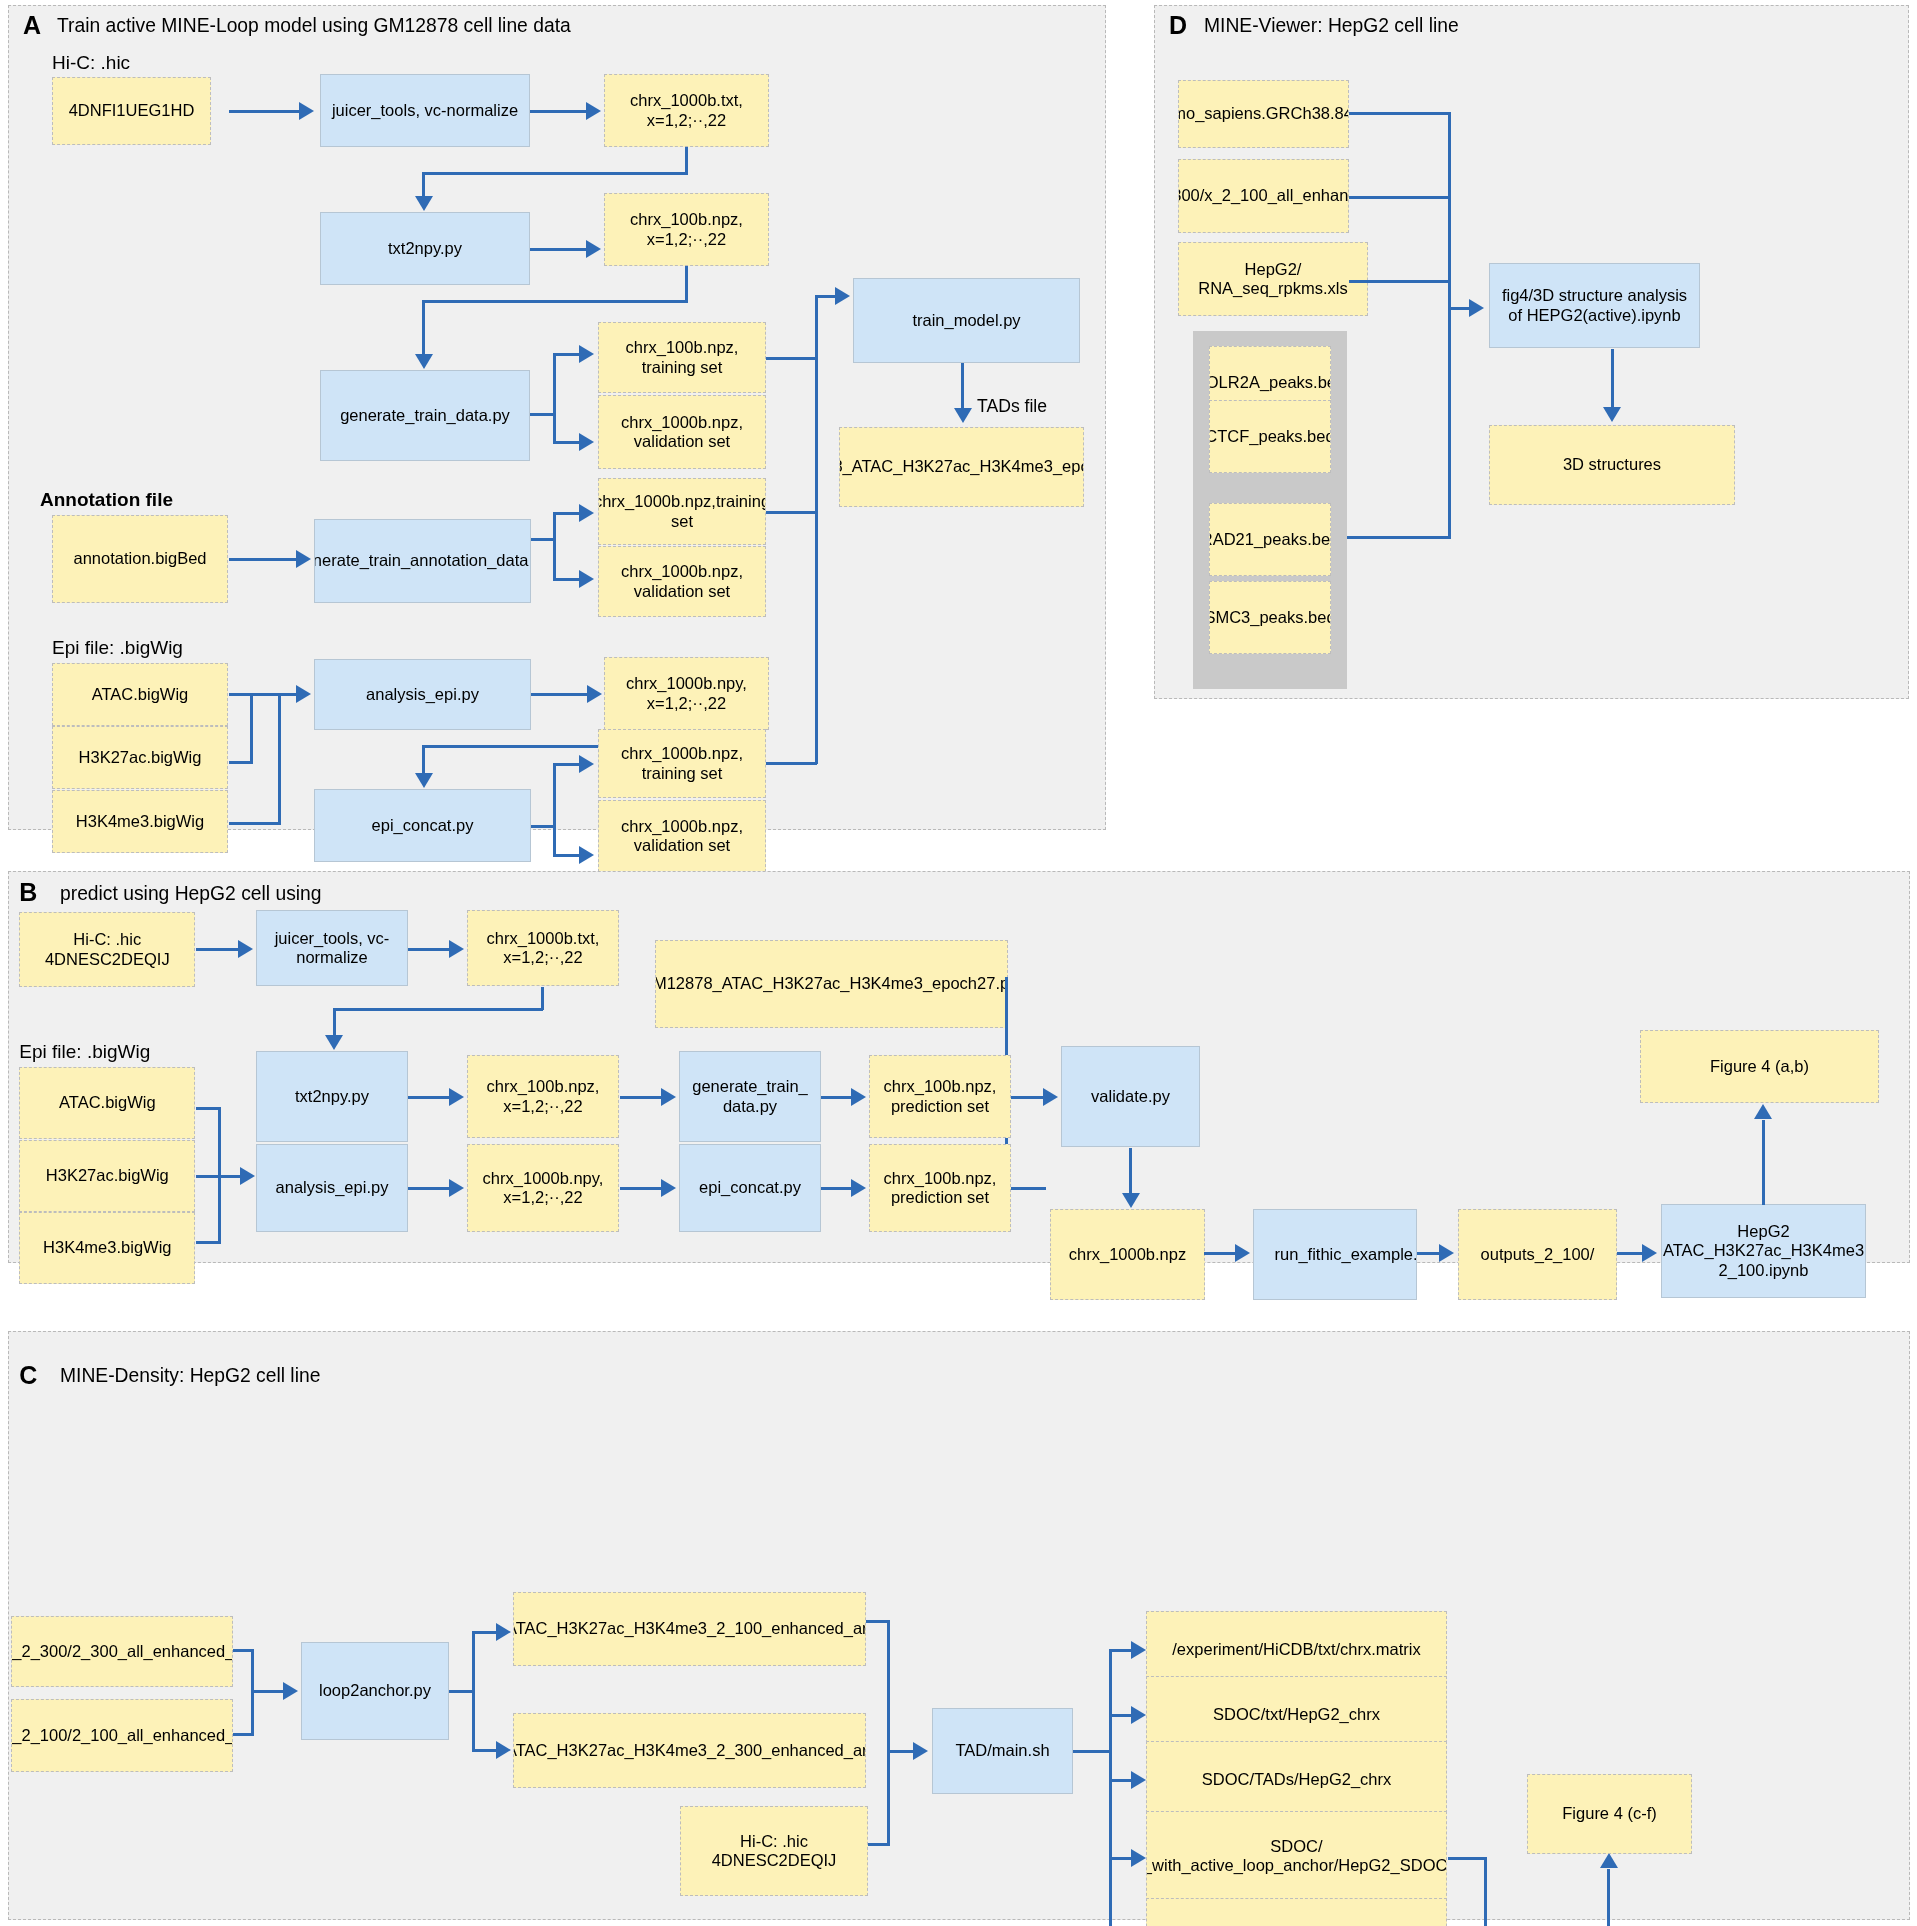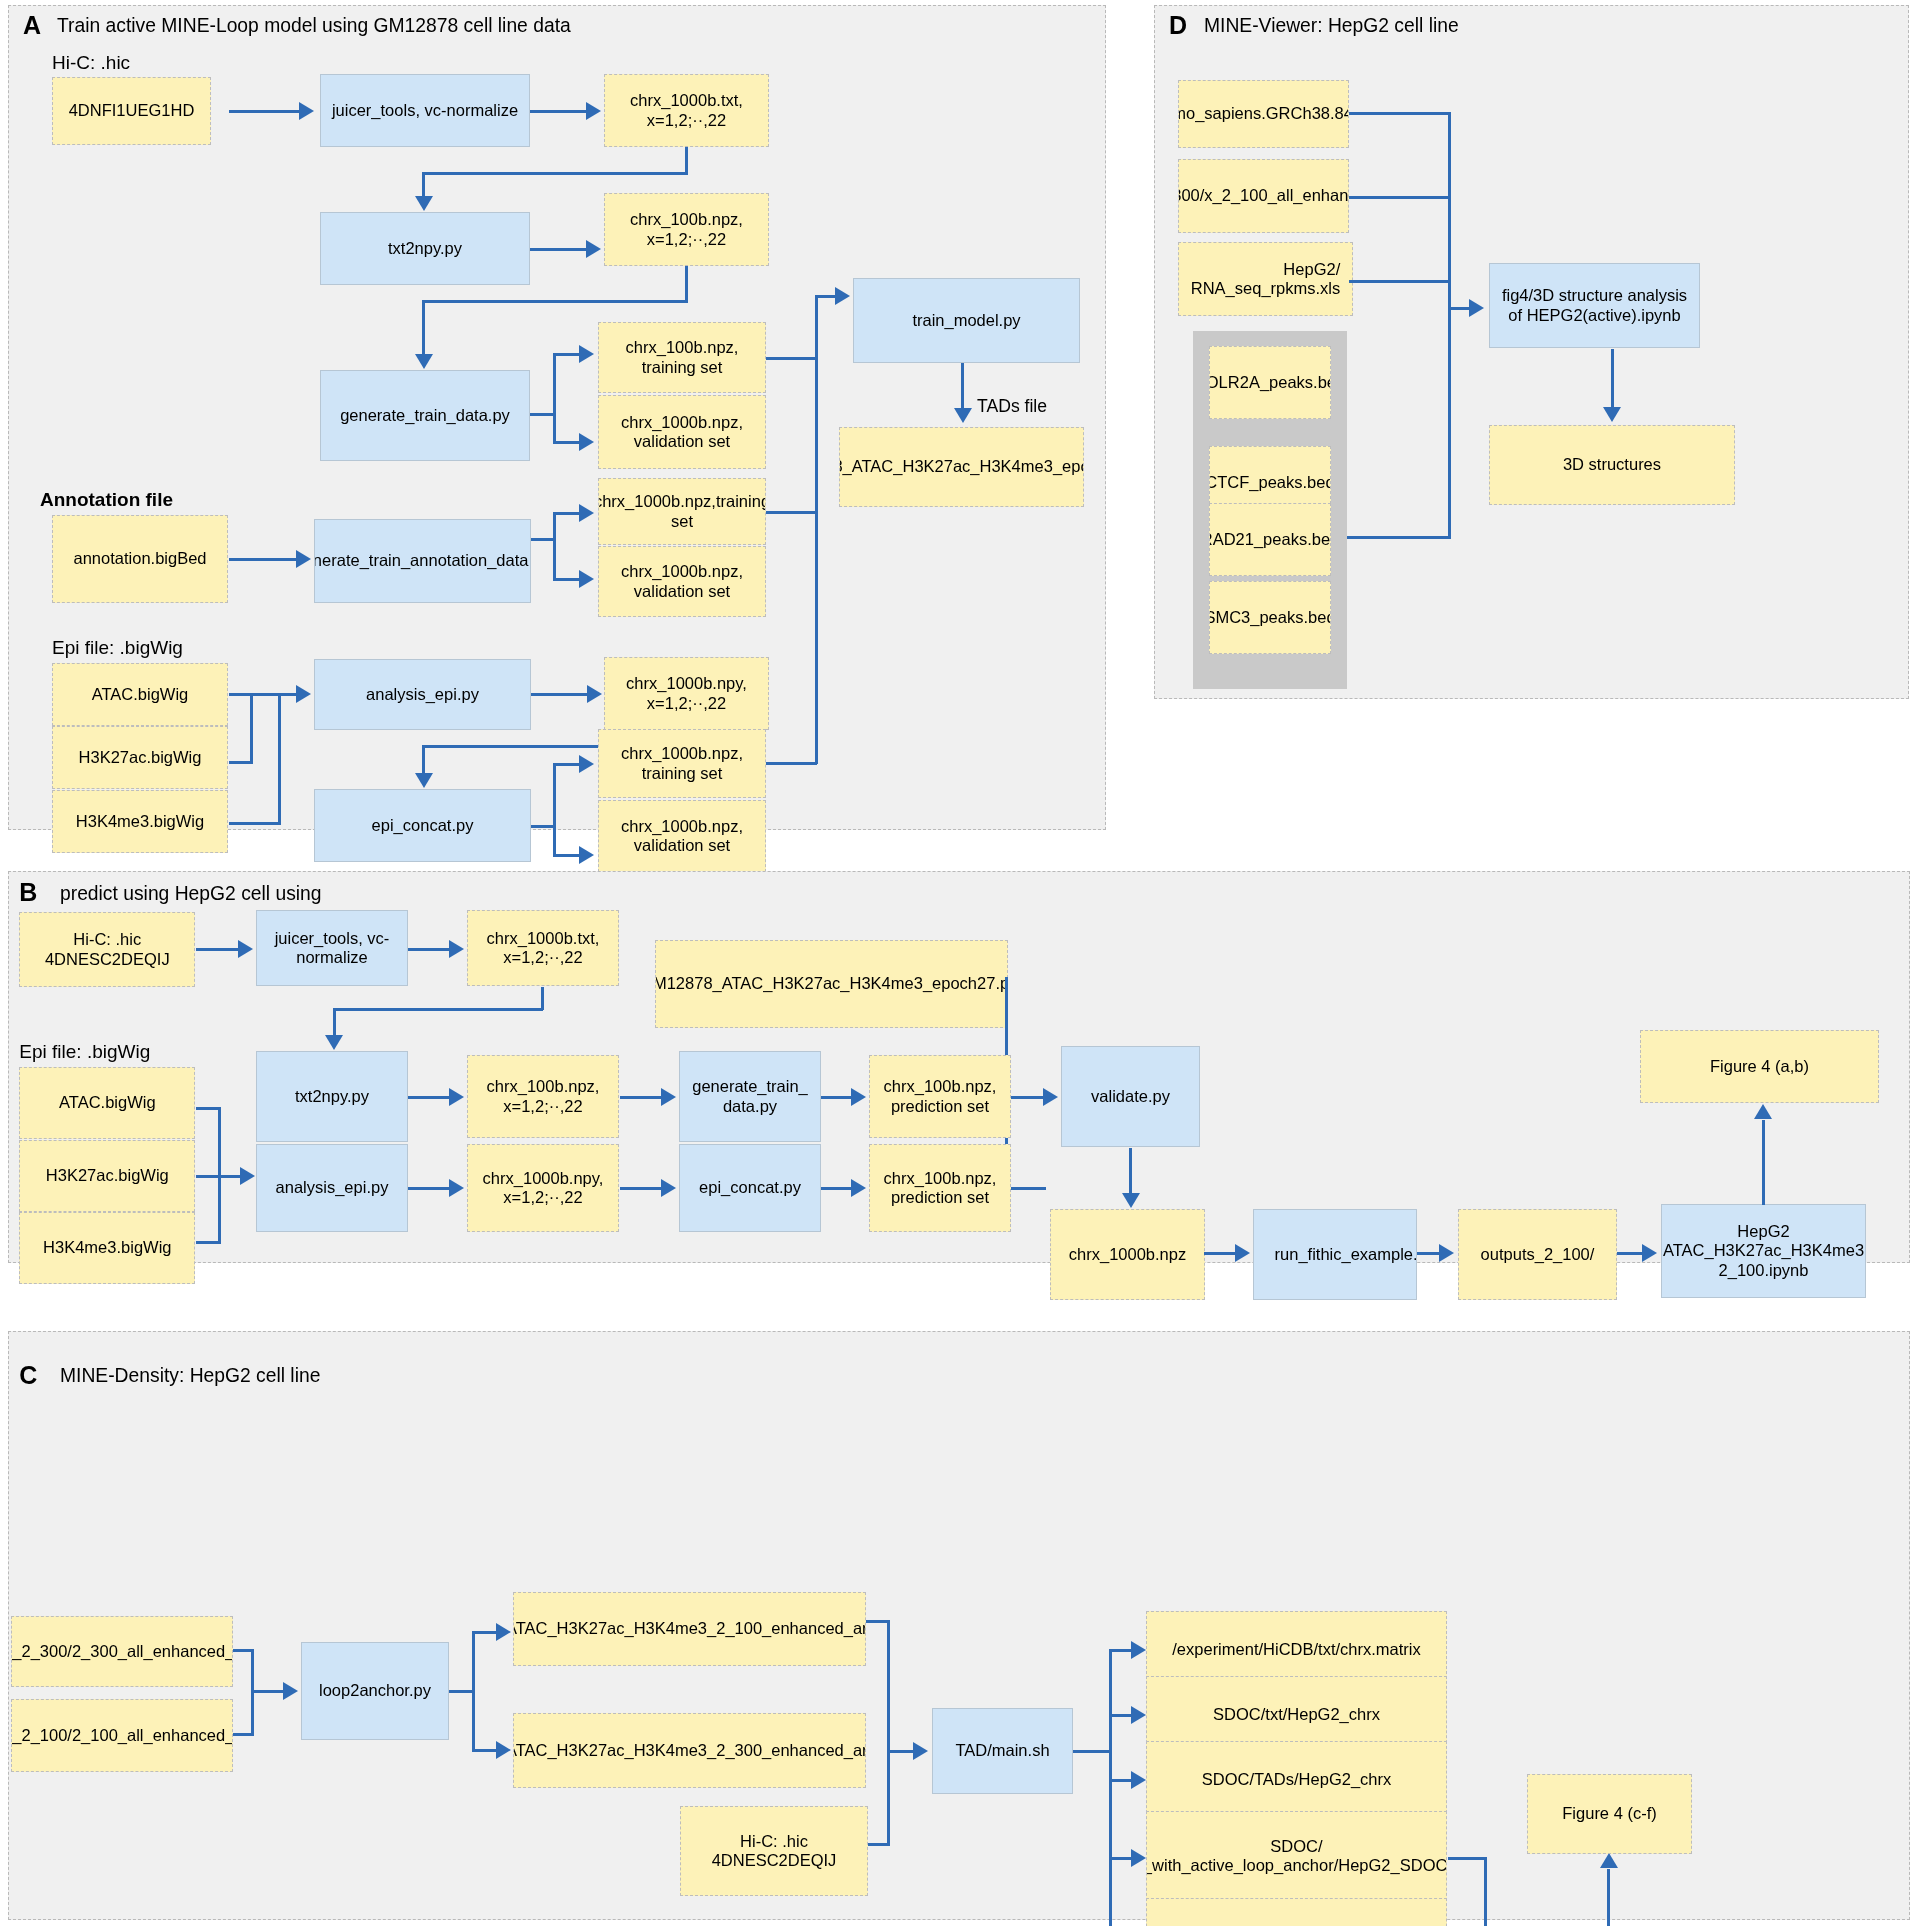--- a/index.html
+++ b/index.html
@@ -166,28 +166,28 @@
   </div>
   <div class="h" style="left:766px;top:762px;width:51px;"></div>
   <div class="v" style="left:815px;top:295px;height:469px;"></div>
 
   <div class="panel" style="left:1154px;top:4.5px;width:755px;height:694px;"></div>
   <div class="panel-letter" style="left:1169px;top:12.5px;">D</div>
   <div class="panel-title" style="left:1204px;top:16px;">MINE-Viewer: HepG2 cell line</div>
 
   <div class="node data" style="left:1178px;top:80px;width:171px;height:68px;">Homo_sapiens.GRCh38.84.gtf</div>
   <div class="node data" style="left:1178px;top:159px;width:171px;height:74px;">outputs_2_300/x_2_100_all_enhanced_sig.npy</div>
-  <div class="node data" style="left:1178px;top:242px;width:175px;height:74px;text-align:right;">
+  <div class="node data" style="left:1178px;top:242px;width:190px;height:74px;">
     <span style="white-space:pre-line">HepG2/
 RNA_seq_rpkms.xls</span>
   </div>
 
   <div class="grouper" style="left:1193px;top:331px;width:154px;height:358px;"></div>
   <div class="node data" style="left:1209px;top:346px;width:122px;height:73px;">POLR2A_peaks.bed</div>
-  <div class="node data" style="left:1209px;top:446px;width:122px;height:73px;">CTCF_peaks.bed</div>
+  <div class="node data" style="left:1209px;top:400px;width:122px;height:73px;">CTCF_peaks.bed</div>
   <div class="node data" style="left:1209px;top:503px;width:122px;height:73px;">RAD21_peaks.bed</div>
   <div class="node data" style="left:1209px;top:581px;width:122px;height:73px;">SMC3_peaks.bed</div>
 
   <div class="h" style="left:1349px;top:112px;width:101px;"></div>
   <div class="h" style="left:1349px;top:196px;width:101px;"></div>
   <div class="h" style="left:1349px;top:280px;width:101px;"></div>
   <div class="h" style="left:1347px;top:536px;width:104px;"></div>
   <div class="v" style="left:1448px;top:112px;height:427px;"></div>
   <div class="h" style="left:1448px;top:307px;width:25px;"></div>
   <div class="ar ar-r" style="left:1469px;top:299px;"></div>

